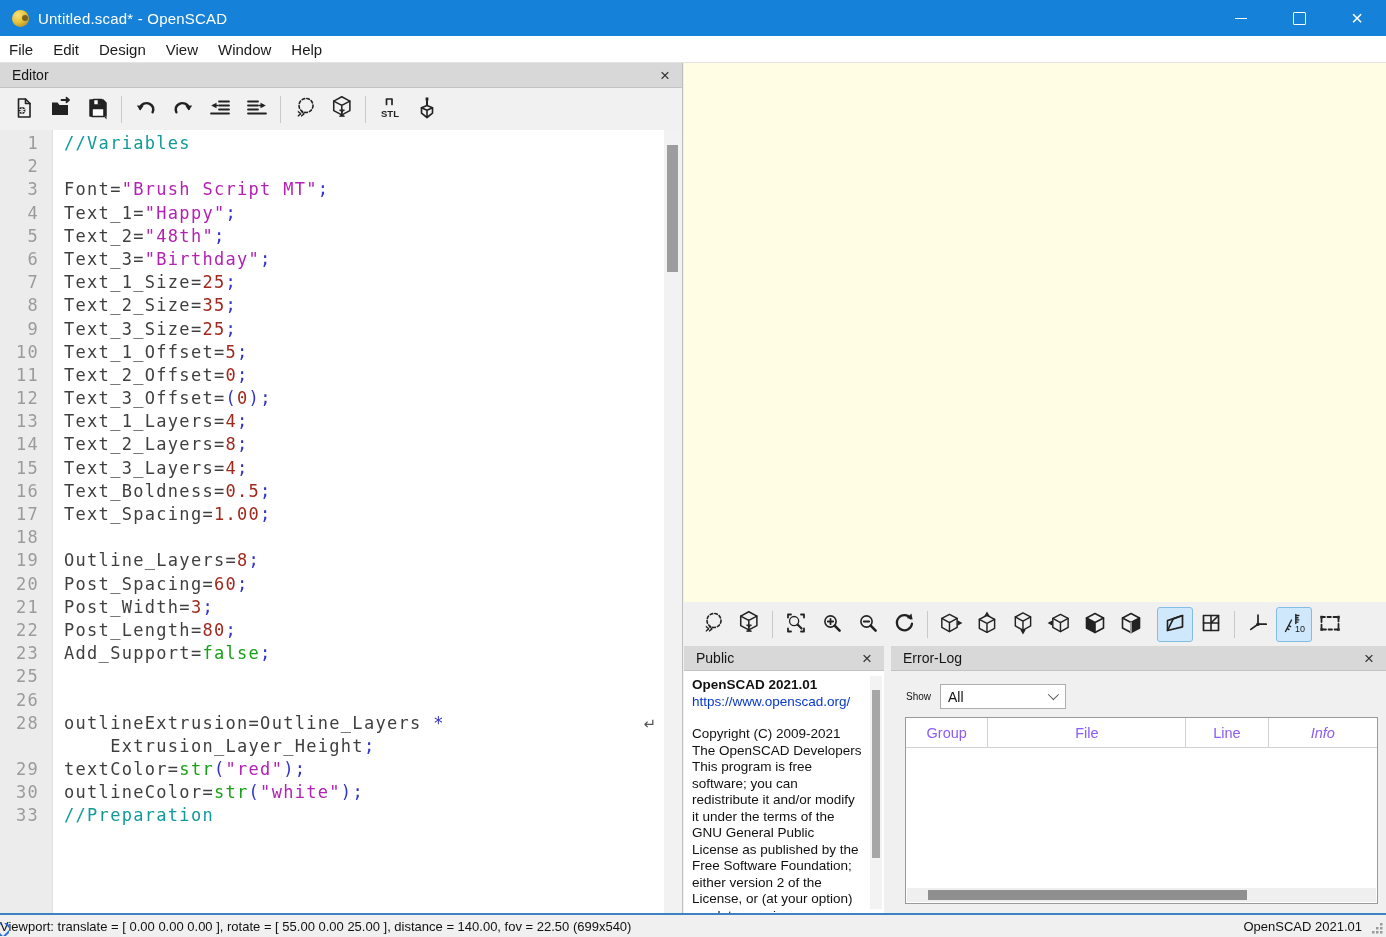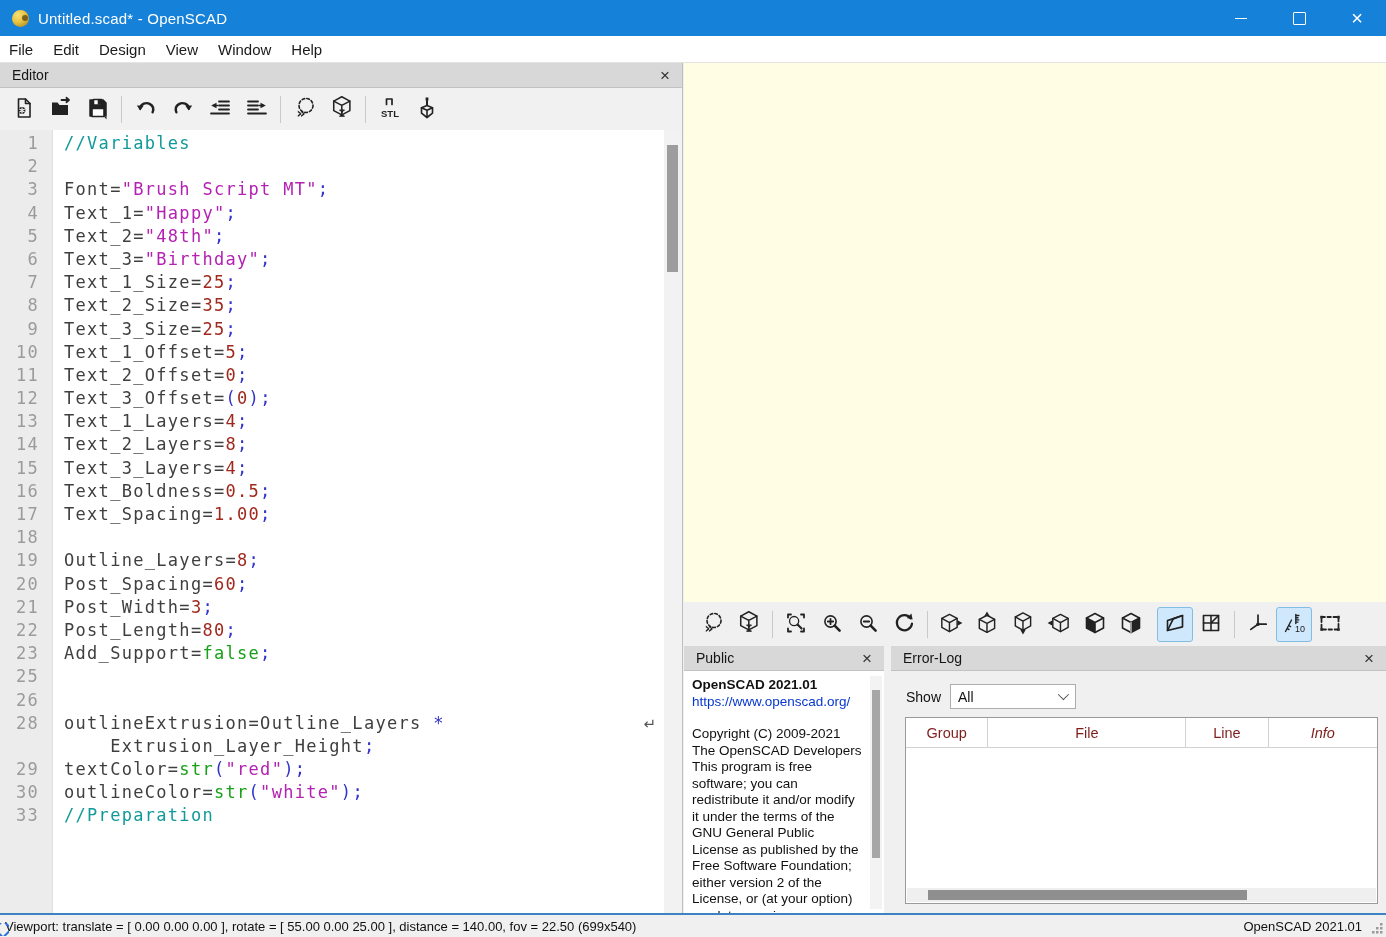--- a/index.html
+++ b/index.html
@@ -73,41 +73,41 @@
                    padding:5px 4px 0 8px;box-sizing:border-box;font-size:13.5px;line-height:16.5px;color:#111;}
   .console-line{margin:0;width:172px;}
   .console-line.bold{font-weight:bold;}
   .console-link{color:var(--link-color,#0637cf);display:block;width:172px;cursor:pointer;}
   .console-blank{height:16px;}
   .console-vscroll{position:absolute;right:2px;top:30px;width:12px;bottom:4px;background:#f3f3f3;}
   .console-vscroll .thumb{position:absolute;left:2px;right:2px;top:14px;height:168px;background:#a6a6a6;}
 
   .errorlog-panel{position:absolute;left:207px;top:0;right:0;bottom:0;background:#f0f0f0;}
   .show-row{position:absolute;left:15px;top:38px;display:flex;align-items:center;}
-  .show-label{font-size:14px;color:#111;margin-right:9px;}
+  .show-label{font-size:10px;color:#111;margin-right:9px;}
   .combo{width:126px;height:25px;background:#fff;border:1px solid #adadad;display:flex;align-items:center;
          font-size:14px;color:#111;padding-left:7px;box-sizing:border-box;cursor:pointer;}
   .combo .chev{margin-left:auto;margin-right:8px;width:9px;height:9px;}
   .combo .chev::before{content:"";display:block;width:7px;height:7px;border-right:1.4px solid #555;
         border-bottom:1.4px solid #555;transform:rotate(45deg) translate(0,-2px);}
 
   .elog-table{position:absolute;left:14px;right:8px;top:71px;bottom:9px;background:#fff;
               border:1px solid #9a9a9a;box-sizing:border-box;}
   .elog-head{display:flex;height:29px;border-bottom:1px solid #d2d2d2;}
-  .elog-th{display:flex;align-items:center;justify-content:center;font-size:14.5px;color:#7f1d1d;
+  .elog-th{display:flex;align-items:center;justify-content:center;font-size:14.5px;color:#8b5cf6;
            border-right:1px solid #d2d2d2;box-sizing:border-box;cursor:pointer;}
   .elog-th:last-child{border-right:none;}
   .elog-hscroll{position:absolute;left:1px;right:1px;bottom:1px;height:14px;background:#efefef;}
   .elog-hscroll .thumb{position:absolute;top:2px;height:10px;left:4.5%;width:68%;background:#8f8f8f;}
 
   
   .statusbar{position:absolute;left:0;top:913px;width:100%;height:24px;box-sizing:border-box;
              border-top:2px solid #3e82c4;background:#f0f0f0;display:flex;align-items:center;
              font-size:13px;color:#111;}
-  .status-left{padding-left:5px;}
+  .status-left{}
   .status-right{margin-left:auto;padding-right:24px;}
   .grip{position:absolute;right:2px;bottom:2px;}
   .blue-mark{position:absolute;left:0;bottom:1px;width:9px;height:13px;overflow:hidden;}
   .blue-mark::before{content:"";position:absolute;left:-4px;bottom:0;width:10px;height:10px;
              border:2px solid #2b6fd4;transform:rotate(45deg);}
 </style>
 </head>
 <body>
 
 <div class="app">

